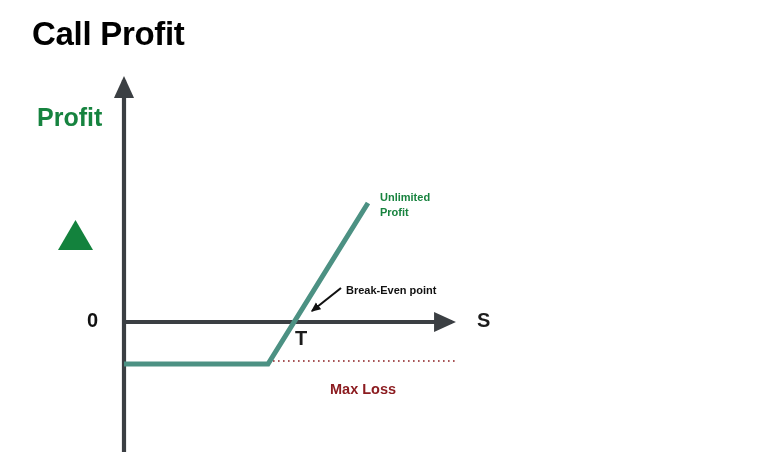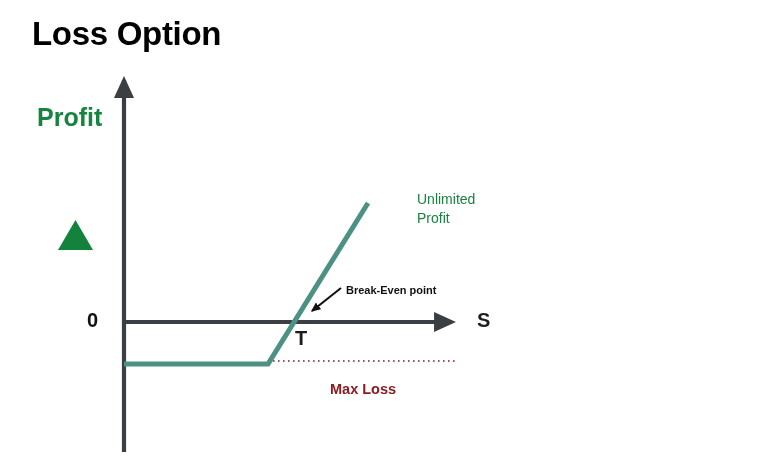--- a/index.html
+++ b/index.html
@@ -66,25 +66,24 @@
   #strike-label {
     left: 295px;
     top: 327px;
     font-size: 20px;
     font-weight: bold;
     color: #1c1c1c;
   }
   #unlimited-profit-label {
     left: 380px;
     top: 190px;
-    font-size: 14px;
-    font-weight: normal;
+    font-size: 11px;
+    font-weight: bold;
     color: #18833f;
     line-height: 1.35;
-    margin-left: 37px;
   }
   #breakeven-label {
     left: 346px;
     top: 284px;
     font-size: 11px;
     font-weight: bold;
     color: #111111;
   }
   #maxloss-label {
     left: 330px;
@@ -92,21 +91,21 @@
     font-size: 14.5px;
     font-weight: bold;
     color: #8c1c20;
   }
 </style>
 </head>
 <body>
 
 <div id="page">
 
-  <div id="chart-title" class="lbl">Loss Option</div>
+  <div id="chart-title" class="lbl">Call Profit</div>
 
   <svg id="chart-svg" viewBox="0 0 780 470">
     <defs>
       <marker id="axisArrow" viewBox="0 0 10 10" refX="8.2" refY="5" markerWidth="5.2" markerHeight="5.2" orient="auto-start-reverse">
         <path d="M 0 0.4 L 10 5 L 0 9.6 z" fill="#3b3f43"></path>
       </marker>
       <marker id="pointerArrow" viewBox="0 0 10 10" refX="8.6" refY="5" markerWidth="4.6" markerHeight="4.6" orient="auto-start-reverse">
         <path d="M 0 0.6 L 10 5 L 0 9.4 z" fill="#111111"></path>
       </marker>
     </defs>

